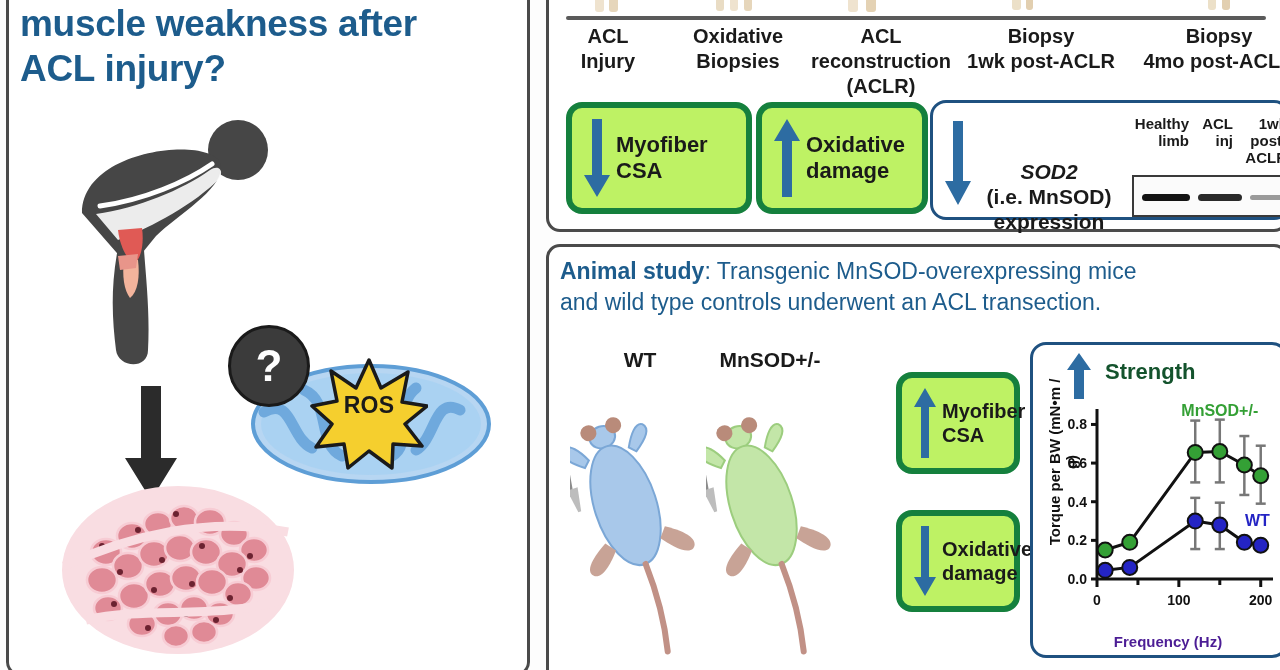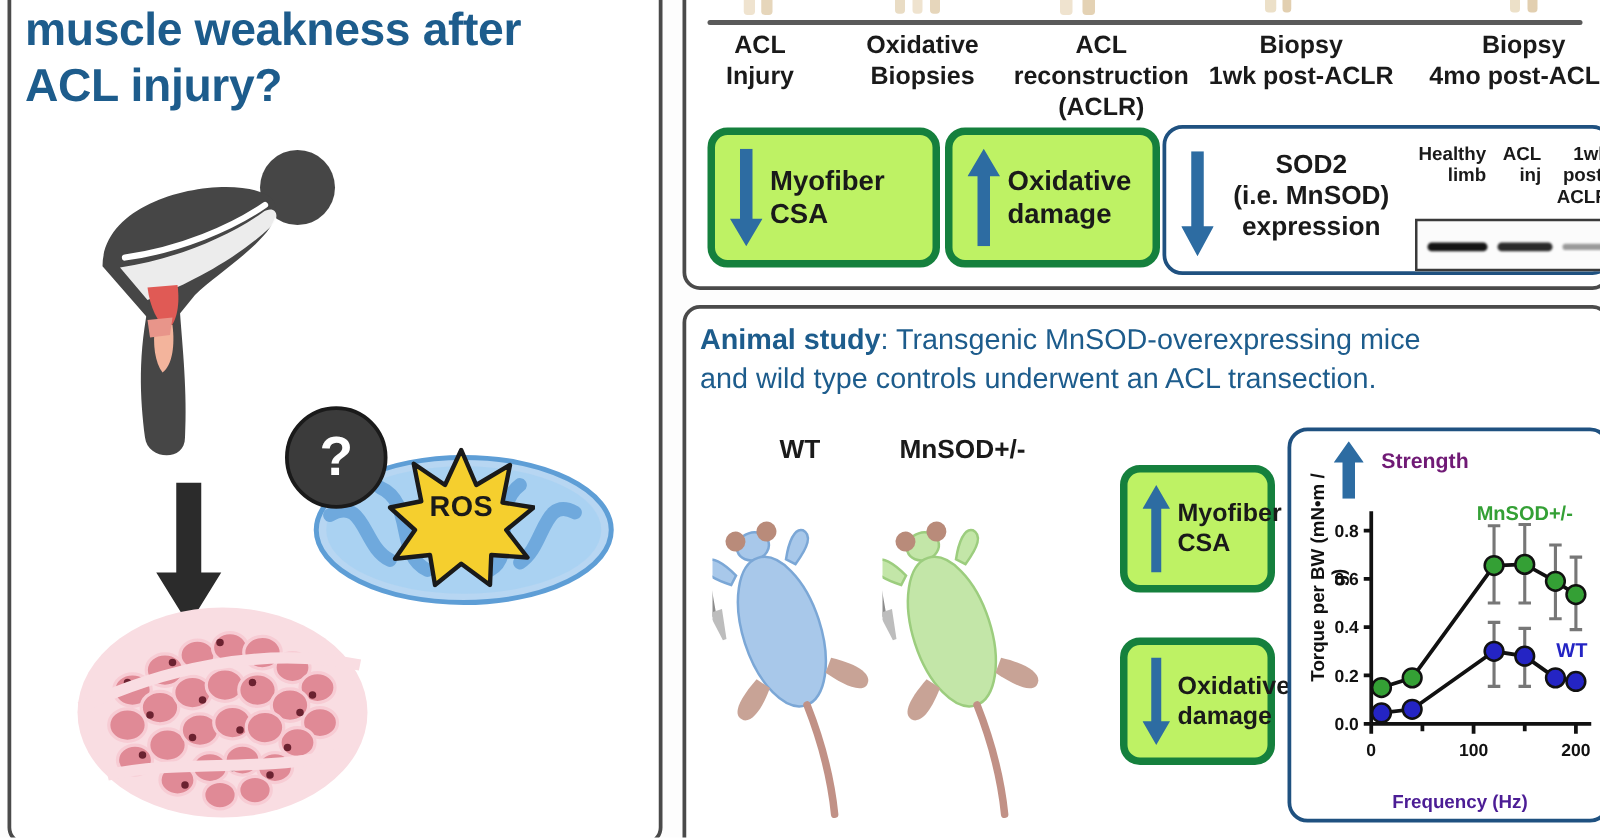--- a/index.html
+++ b/index.html
@@ -60,21 +60,21 @@
 
   
   .as-head{position:absolute;left:560px;top:256px;width:720px;font-size:23px;
     color:#1d5c8c;line-height:31px;}
   .as-head b{font-weight:bold;}
   .mouse-label{position:absolute;top:348px;font-size:21px;font-weight:bold;color:#1a1a1a;text-align:center;}
 
   
   .chartbox{position:absolute;left:1030px;top:342px;width:258px;height:316px;
     border:3px solid #1f5180;border-radius:16px;background:#fff;box-sizing:border-box;}
-  .ch-title{position:absolute;left:72px;top:14px;font-size:17px;font-weight:bold;color:#701a75;text-align:center;}
+  .ch-title{position:absolute;left:72px;top:14px;font-size:22px;font-weight:bold;color:#14532d;text-align:center;}
   .ylab{position:absolute;left:-55px;top:100px;width:170px;transform:rotate(-90deg);
     font-size:15px;font-weight:bold;color:#111;text-align:center;}
   .xlab{position:absolute;left:40px;top:288px;width:190px;text-align:center;
     font-size:15px;font-weight:bold;color:#4c1d95;}
 </style>
 </head>
 <body>
 
 <div class="abstract">
 
@@ -233,21 +233,21 @@
       <div>Oxidative</div>
       <div>damage</div>
     </div>
   </div>
 
   <div class="sodbox">
     <svg style="position:absolute;left:12px;top:18px;" width="26" height="84" viewBox="0 0 26 84">
       <polygon points="8,0 18,0 18,60 26,60 13,84 0,60 8,60" fill="#2d6ca2"></polygon>
     </svg>
     <div class="sod-title">
-      <div style="">SOD2</div>
+      <div style="font-style:italic;margin-top:40px;">SOD2</div>
       <div>(i.e. MnSOD)</div>
       <div>expression</div>
     </div>
     <div class="blot-hdr" style="left:196px;width:60px;">
       <div>Healthy</div>
       <div>limb</div>
     </div>
     <div class="blot-hdr" style="left:258px;width:42px;">
       <div>ACL</div>
       <div>inj</div>

